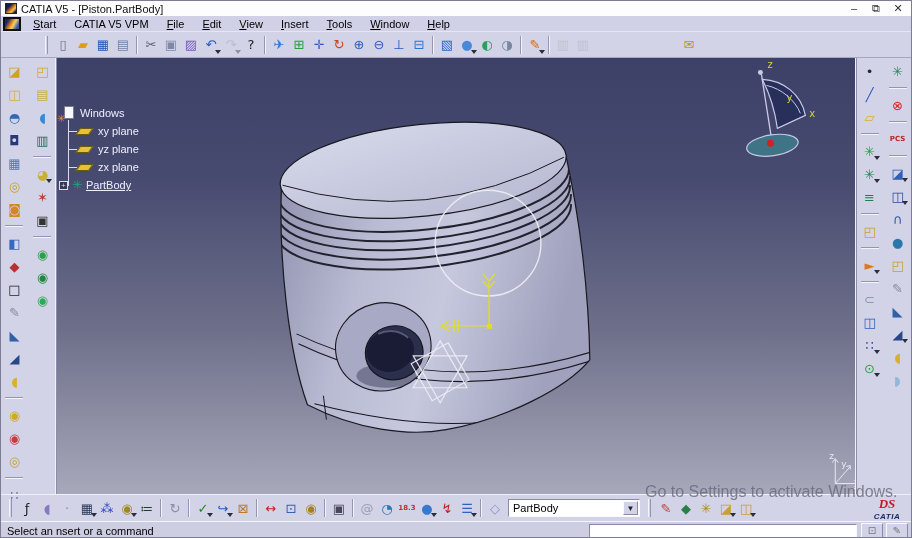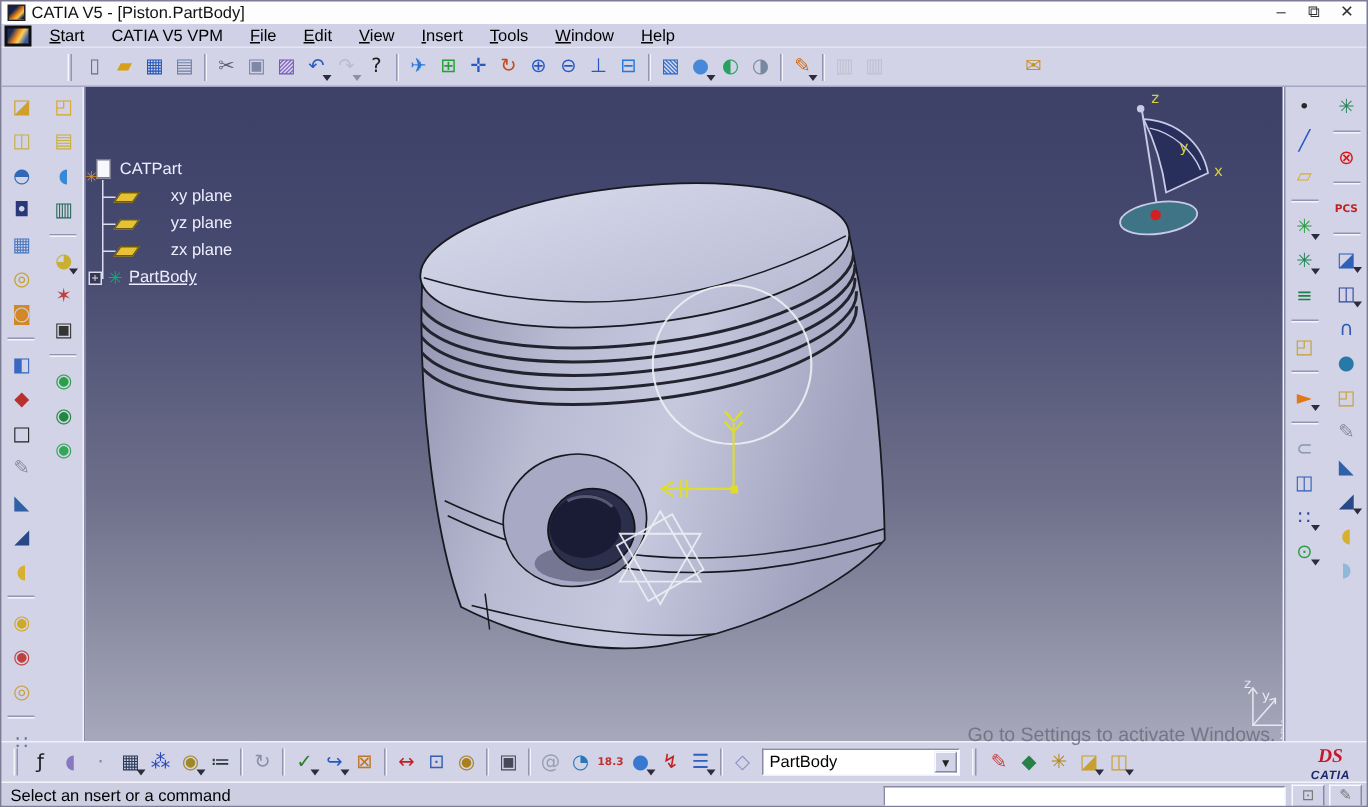--- a/index.html
+++ b/index.html
@@ -37,31 +37,31 @@
   
   .viewport{width:800px;height:436px;position:relative;background:linear-gradient(180deg,#3d4067 0%,#484b70 28%,#6d6f8a 62%,#a7a8ba 100%);overflow:hidden;}
   .scene{position:absolute;inset:0;width:100%;height:100%;}
   
   .tree{position:absolute;left:0;top:46px;color:#eef;font-size:11px;z-index:5;}
   .trunk{position:absolute;left:11px;top:16px;height:66px;border-left:1px solid #dcdcee;}
   .tree-root{display:flex;align-items:center;gap:6px;height:18px;padding-left:2px;}
   .root-ic{position:relative;width:15px;height:15px;flex:none;}
   .root-ic .page{position:absolute;right:0;top:0;width:10px;height:13px;background:#f8f8fc;border:1px solid #7a7a90;}
   .root-ic .star{position:absolute;left:-2px;bottom:-3px;color:#e09020;font-size:10px;font-family:"DejaVu Sans",sans-serif;}
-  .tree-row{position:relative;display:flex;align-items:center;gap:23px;height:18px;margin-left:21px;}
+  .tree-row{position:relative;display:flex;align-items:center;gap:7px;height:18px;margin-left:21px;}
   .tree-row::before{content:"";position:absolute;left:-10px;top:9px;width:9px;border-top:1px solid #dcdcee;}
   .plane-ic{width:13px;height:7px;background:#e8c235;border:1px solid #6a5a10;transform:skewX(-35deg);flex:none;}
   .tree-pb{position:relative;display:flex;align-items:center;gap:4px;height:18px;margin-left:2px;}
   .plusbox{width:9px;height:9px;border:1px solid #dcdcee;color:#dcdcee;font-size:8px;line-height:7px;text-align:center;flex:none;background:rgba(0,0,0,.25);}
   .pb-gear{color:#18a878;font-size:12px;font-family:"DejaVu Sans",sans-serif;}
   .u{text-decoration:underline;}
   
   .watermark{position:absolute;z-index:50;pointer-events:none;line-height:1.25;}
   .wm1{font-size:15px;color:rgba(130,130,145,.55);}
-  .wm2{font-size:13px;color:rgba(105,105,122,.8);margin-top:2px;margin-left:-62px;}
+  .wm2{font-size:16px;color:rgba(105,105,122,.8);margin-top:2px;margin-left:-62px;}
   
   .combo{display:flex;align-items:center;width:132px;height:18px;background:#fff;border:1px solid;border-color:#8a8aa8 #f8f8ff #f8f8ff #8a8aa8;font-size:11px;margin:0 3px;flex:none;}
   .combo .val{flex:1;padding-left:4px;white-space:nowrap;overflow:hidden;}
   .combo .arrow{width:15px;height:14px;background:#d2d3e6;border:1px solid;border-color:#f8f8ff #8a8aa8 #8a8aa8 #f8f8ff;display:flex;align-items:center;justify-content:center;font-size:8px;color:#222;margin-right:1px;}
   
   .brand{display:flex;flex-direction:column;align-items:center;width:44px;line-height:1;flex:none;margin-right:2px;}
   .brand .swoosh{color:#c81828;font:italic bold 13px "Liberation Serif",serif;}
   .brand .word{color:#1a2a66;font:italic bold 8px "Liberation Sans",sans-serif;letter-spacing:.5px;}
   
   .statusbar{height:18px;background:#cdcee2;border-top:1px solid #f4f4fb;display:flex;align-items:center;font-size:11px;color:#000;padding-left:6px;}
@@ -378,21 +378,21 @@
         </g>
       </svg>
 
       <div class="tree">
         <div class="trunk"></div>
         <div class="tree-root">
           <span class="root-ic">
             <i class="page"></i>
             <i class="star">✳</i>
           </span>
-          <span class="lab">CATPart</span>
+          <span class="lab">Windows</span>
         </div>
         <div>
             <div class="tree-row">
     <span class="plane-ic"></span>
     <span class="lab">xy plane</span>
   </div>
             <div class="tree-row">
     <span class="plane-ic"></span>
     <span class="lab">yz plane</span>
   </div>

